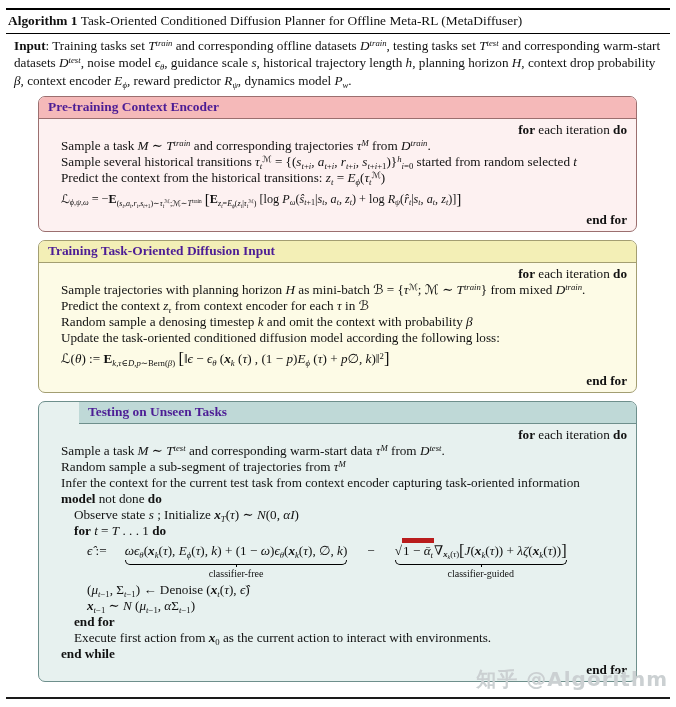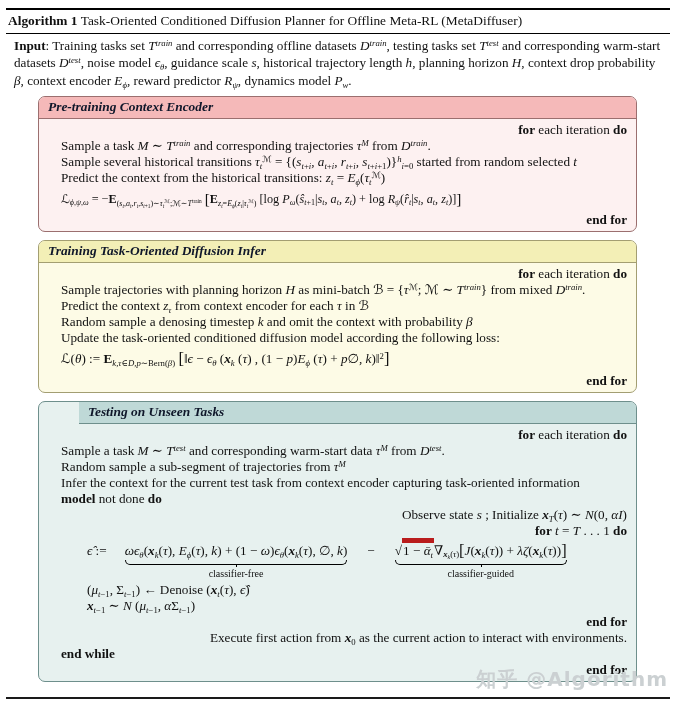--- a/index.html
+++ b/index.html
@@ -7,24 +7,24 @@
     width:676px;height:707px;background:#ffffff;position:relative;overflow:hidden;
     font-family:"Liberation Serif","DejaVu Serif","DejaVu Sans",serif;
     font-size:13.2px;color:#111;
   }
   .toprule{margin:8px 6px 0 6px;height:2px;background:#000;}
   .algo-header{padding:3px 8px 3px 8px;font-size:13.4px;}
   .algo-header .lbl{font-weight:bold;}
   .midrule{margin:1px 6px 0 6px;height:1px;background:#000;}
   .input-block{margin:3px 12px 7px 14px;line-height:17.4px;}
   .box{margin:0 39px 8px 38px;border:1.5px solid #888;border-radius:7px;overflow:hidden;}
-  .box-title{font-weight:bold;font-size:13.4px;padding:2px 9px 3px 9px;border-bottom:1px solid #888;color:#0f172a;font-style:italic;}
+  .box-title{font-weight:bold;font-size:13.4px;padding:2px 9px 3px 9px;border-bottom:1px solid #888;color:#4c1d95;}
   .box-body{padding:3px 9px 3px 9px;}
   .ln{line-height:16px;white-space:nowrap;}
-  .i0{padding-left:0;text-align:right;} .i1{padding-left:13px;} .i2{padding-left:26px;text-align:right;} .i3{padding-left:39px;}
+  .i0{padding-left:0;text-align:right;} .i1{padding-left:13px;} .i2{padding-left:26px;} .i3{padding-left:39px;}
   .eq{line-height:26px;}
   .eqs{font-size:12.2px;}
   sub,sup{font-size:0.66em;line-height:0;}
   sub{vertical-align:-0.3em;}
   sup{vertical-align:0.5em;}
   .ov{border-top:5px solid #b91c1c;padding:0 1px;}
   .big{font-size:1.25em;vertical-align:-0.08em;}
   .dbl{font-weight:bold;font-style:normal;}
   .pink{border-color:var(--pink-border);background:var(--pink-body);}
   .pink .box-title{background:var(--pink-header);border-color:var(--pink-border);}
@@ -64,21 +64,21 @@
       <div class="ln i0"><b>for</b> each iteration <b>do</b></div>
       <div class="ln i1">Sample a task <i>M</i> ∼ <i>T</i><sup><i>train</i></sup> and corresponding trajectories <i>τ</i><sup><i>M</i></sup> from <i>D</i><sup><i>train</i></sup>.</div>
       <div class="ln i1">Sample several historical transitions <i>τ</i><sub><i>t</i></sub><sup>ℳ</sup> = {(<i>s</i><sub><i>t</i>+<i>i</i></sub>, <i>a</i><sub><i>t</i>+<i>i</i></sub>, <i>r</i><sub><i>t</i>+<i>i</i></sub>, <i>s</i><sub><i>t</i>+<i>i</i>+1</sub>)}<sup><i>h</i></sup><sub><i>i</i>=0</sub> started from random selected <i>t</i></div>
       <div class="ln i1">Predict the context from the historical transitions: <i>z</i><sub><i>t</i></sub> = <i>E</i><sub><i>ϕ</i></sub>(<i>τ</i><sub><i>t</i></sub><sup>ℳ</sup>)</div>
       <div class="ln i1 eq eqs">ℒ<sub><i>ϕ</i>,<i>ψ</i>,<i>ω</i></sub> = −<span class="dbl">E</span><sub>(<i>s</i><sub><i>t</i></sub>,<i>a</i><sub><i>t</i></sub>,<i>r</i><sub><i>t</i></sub>,<i>s</i><sub><i>t</i>+1</sub>)∼<i>τ</i><sub><i>t</i></sub><sup>ℳ</sup>;ℳ∼<i>T</i><sup>train</sup></sub> <span class="big">[</span><span class="dbl">E</span><sub><i>z</i><sub><i>t</i></sub>=<i>E</i><sub><i>ϕ</i></sub>(<i>z</i><sub><i>t</i></sub>|<i>τ</i><sub><i>t</i></sub><sup>ℳ</sup>)</sub> [log <i>P</i><sub><i>ω</i></sub>(<i>ŝ</i><sub><i>t</i>+1</sub>|<i>s</i><sub><i>t</i></sub>, <i>a</i><sub><i>t</i></sub>, <i>z</i><sub><i>t</i></sub>) + log <i>R</i><sub><i>ψ</i></sub>(<i>r̂</i><sub><i>t</i></sub>|<i>s</i><sub><i>t</i></sub>, <i>a</i><sub><i>t</i></sub>, <i>z</i><sub><i>t</i></sub>)]<span class="big">]</span></div>
       <div class="ln i0"><b>end for</b></div>
     </div>
   </div>
 
   <div class="box yellow">
-    <div class="box-title">Training Task-Oriented Diffusion Infer</div>
+    <div class="box-title">Training Task-Oriented Diffusion Input</div>
     <div class="box-body">
       <div class="ln i0"><b>for</b> each iteration <b>do</b></div>
       <div class="ln i1">Sample trajectories with planning horizon <i>H</i> as mini-batch ℬ = {<i>τ</i><sup>ℳ</sup>; ℳ ∼ <i>T</i><sup><i>train</i></sup>} from mixed <i>D</i><sup><i>train</i></sup>.</div>
       <div class="ln i1">Predict the context <i>z</i><sub><i>τ</i></sub> from context encoder for each <i>τ</i> in ℬ</div>
       <div class="ln i1">Random sample a denosing timestep <i>k</i> and omit the context with probability <i>β</i></div>
       <div class="ln i1">Update the task-oriented conditioned diffusion model according the following loss:</div>
       <div class="ln i1 eq">ℒ(<i>θ</i>) := <span class="dbl">E</span><sub><i>k</i>,<i>τ</i>∈<i>D</i>,<i>p</i>∼Bern(<i>β</i>)</sub> <span class="big">[</span>‖<i>ϵ</i> − <i>ϵ</i><sub><i>θ</i></sub> (<b><i>x</i></b><sub><i>k</i></sub> (<i>τ</i>) , (1 − <i>p</i>)<i>E</i><sub><i>ϕ</i></sub> (<i>τ</i>) + <i>p</i>∅, <i>k</i>)‖<sup>2</sup><span class="big">]</span></div>
       <div class="ln i0"><b>end for</b></div>
     </div>
   </div>

